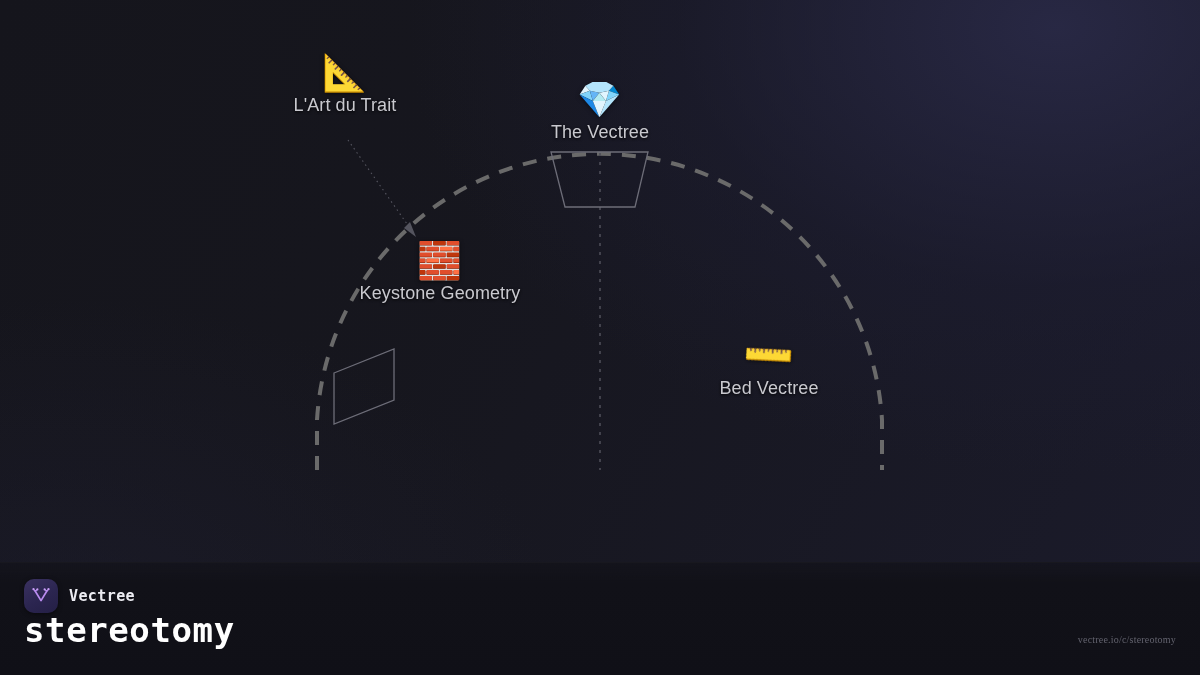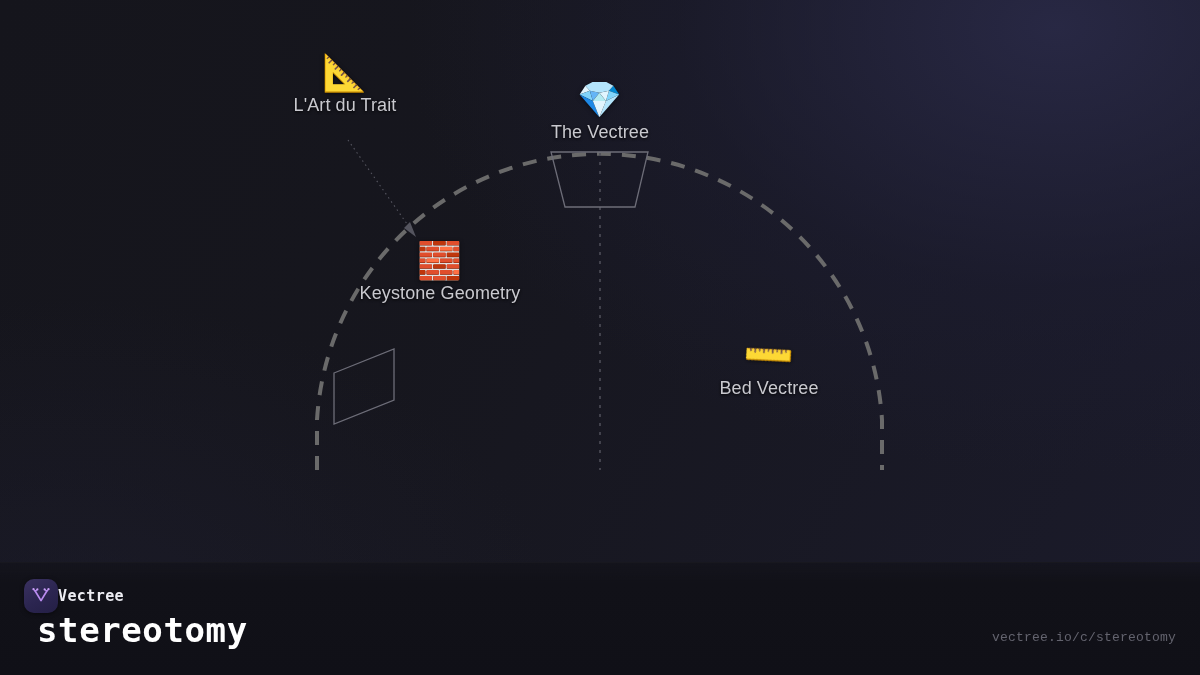--- a/index.html
+++ b/index.html
@@ -82,21 +82,21 @@
     background: linear-gradient(180deg, rgba(16,16,22,0.55) 0%, #111118 18%, #101017 100%);
     border-top: 1px solid rgba(255,255,255,0.035);
   }
 
   #brand-row {
     position: absolute;
     left: 24px;
     top: 16px;
     display: flex;
     align-items: center;
-    gap: 0;
+    gap: 11px;
   }
 
   #brand-logo {
     width: 34px;
     height: 34px;
     border-radius: 10px;
     background: linear-gradient(150deg, #3a3160 0%, #2b2550 55%, #241f45 100%);
     display: flex;
     align-items: center;
     justify-content: center;
@@ -115,29 +115,28 @@
   #page-title {
     position: absolute;
     left: 24px;
     top: 50px;
     font-family: "DejaVu Sans Mono", monospace;
     font-size: 34px;
     font-weight: bold;
     color: #ffffff;
     letter-spacing: 0.6px;
     line-height: 1;
-    margin-left: 13px;
   }
 
   #footer-url {
     position: absolute;
     right: 24px;
     bottom: 30px;
-    font-family: Liberation Mono, monospace;
-    font-size: 13px;
+    font-family: Liberation Serif, serif;
+    font-size: 10px;
     color: #63636e;
     letter-spacing: 0.2px;
   }
 </style>
 </head>
 <body>
 
 <div id="stage">
 
   <svg id="diagram" viewBox="0 0 1200 675" width="1200" height="675" xmlns="http://www.w3.org/2000/svg">

